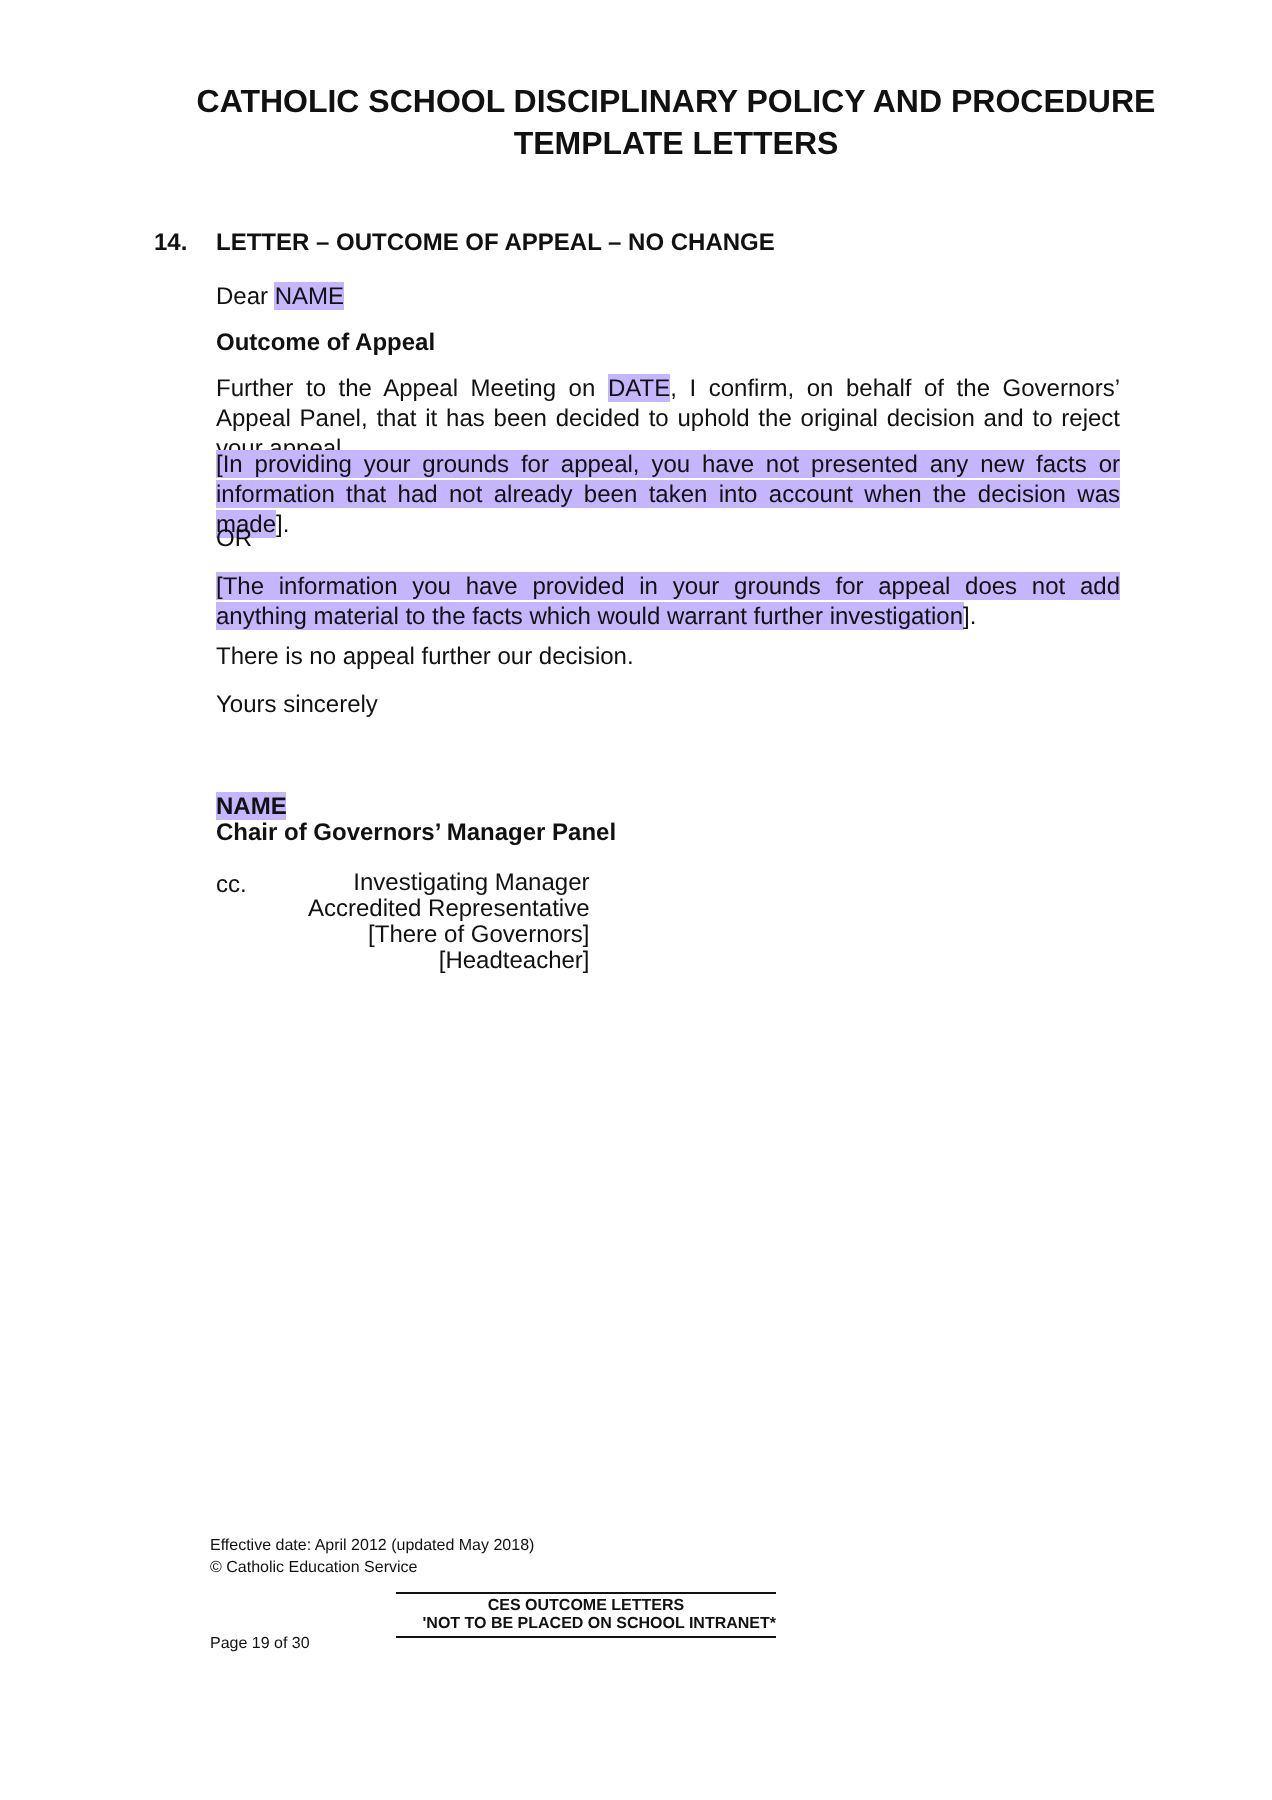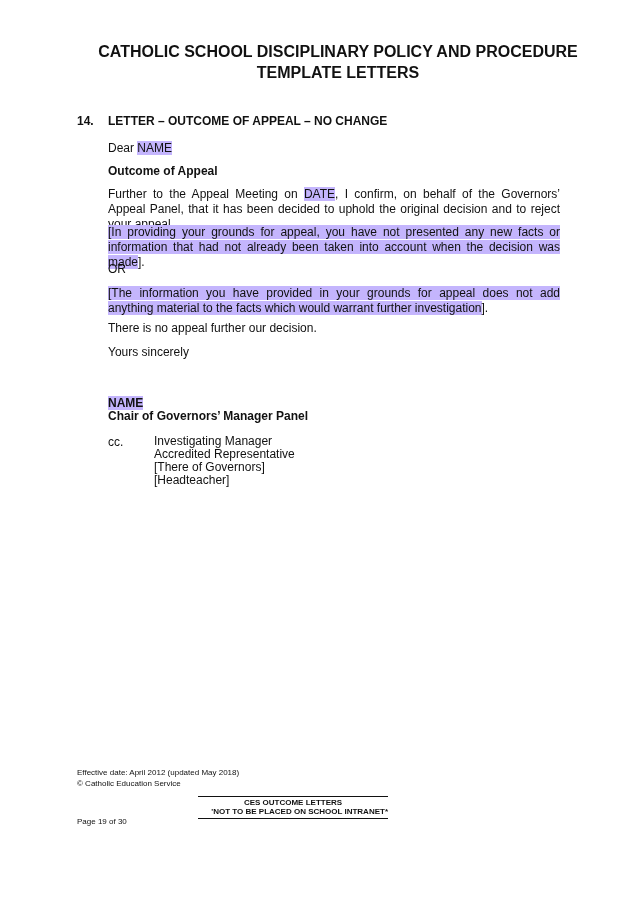--- a/index.html
+++ b/index.html
@@ -1,24 +1,24 @@
 <!DOCTYPE html>
 <html><head>
 <meta charset="utf-8">
 <style>
   html, body { margin:0; padding:0; background:#ffffff; }
   body { width:636px; height:900px; position:relative; overflow:hidden;
          font-family:"Liberation Sans", sans-serif; color:#111; }
-  .abs { position:absolute; }
+  .abs { position:absolute;text-align:right; }
   .title { left:0; width:636px; text-align:center; font-weight:bold; font-size:16px;padding-left:20px; }
   .hl { background:#c4b5fd; }
   .body-text { font-size:12px; line-height:15px; }
   .justify { text-align:justify; text-align-last:left; }
   .bold { font-weight:bold; }
-  .foot { font-size:8px; line-height:11px; }
+  .foot { font-size:8px; line-height:11px;margin-left:28px; }
   .footbox { font-size:8px; font-weight:bold; text-align:center; line-height:10px; }
 </style>
 </head>
 <body>
 
 <div>
 
   <div class="abs title" style="top:43px;">CATHOLIC SCHOOL DISCIPLINARY POLICY AND PROCEDURE</div>
   <div class="abs title" style="top:64px;">TEMPLATE LETTERS</div>
 

